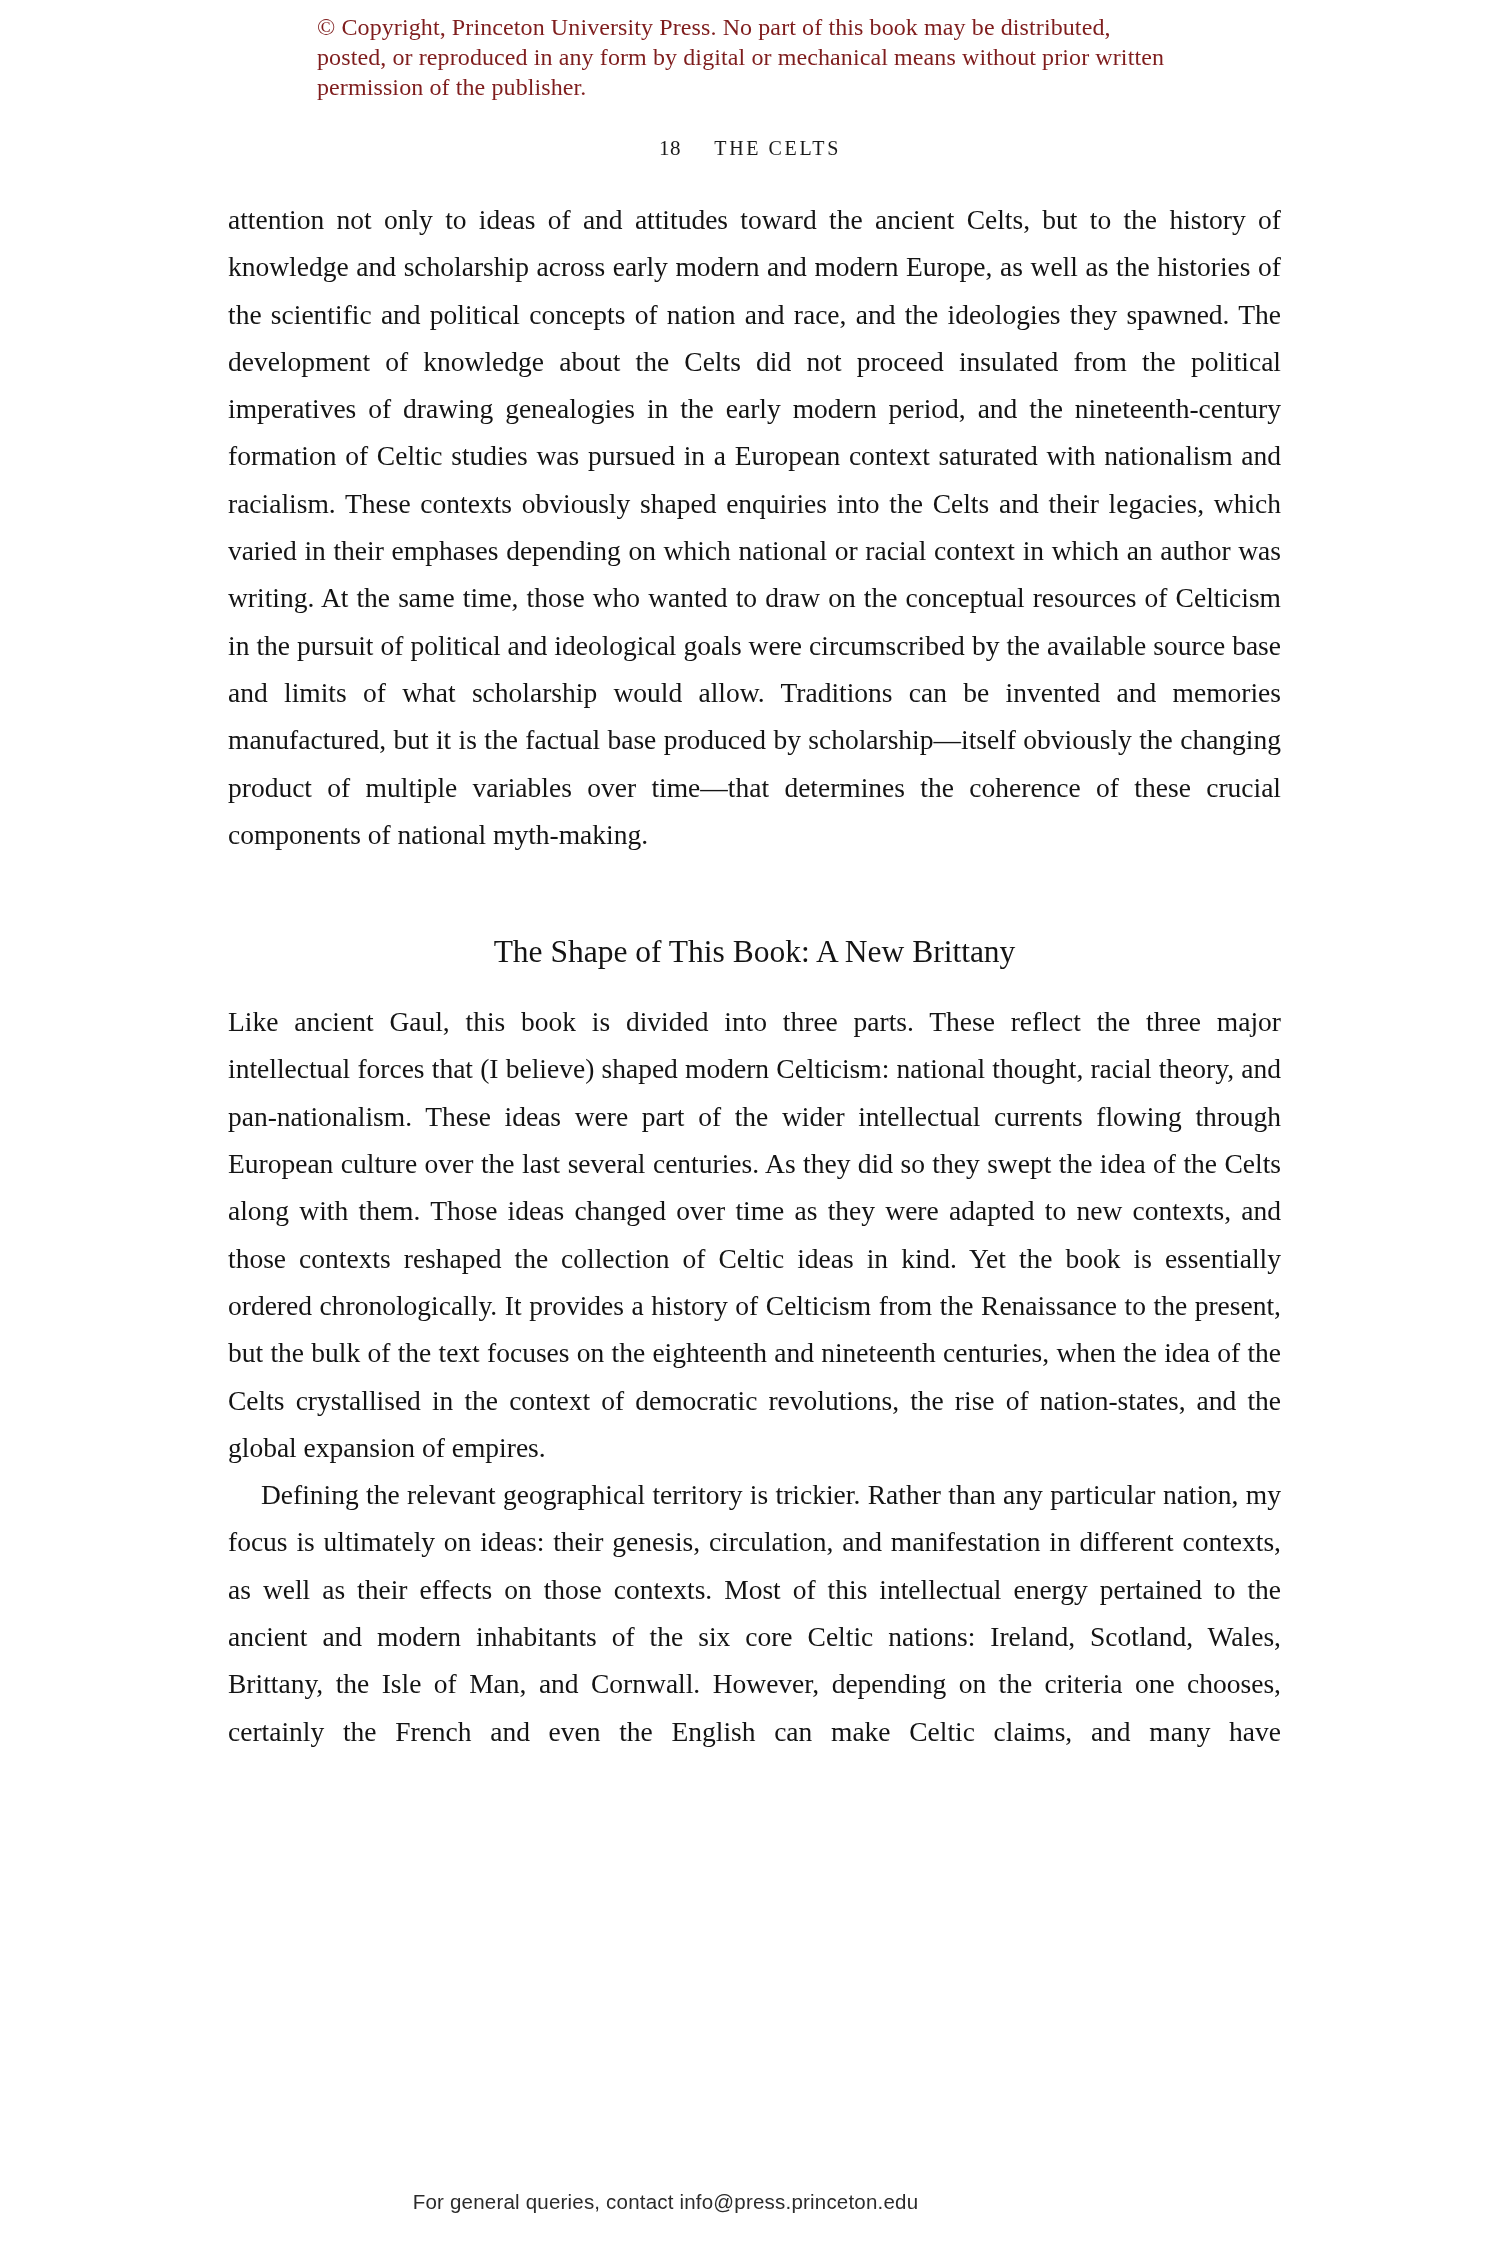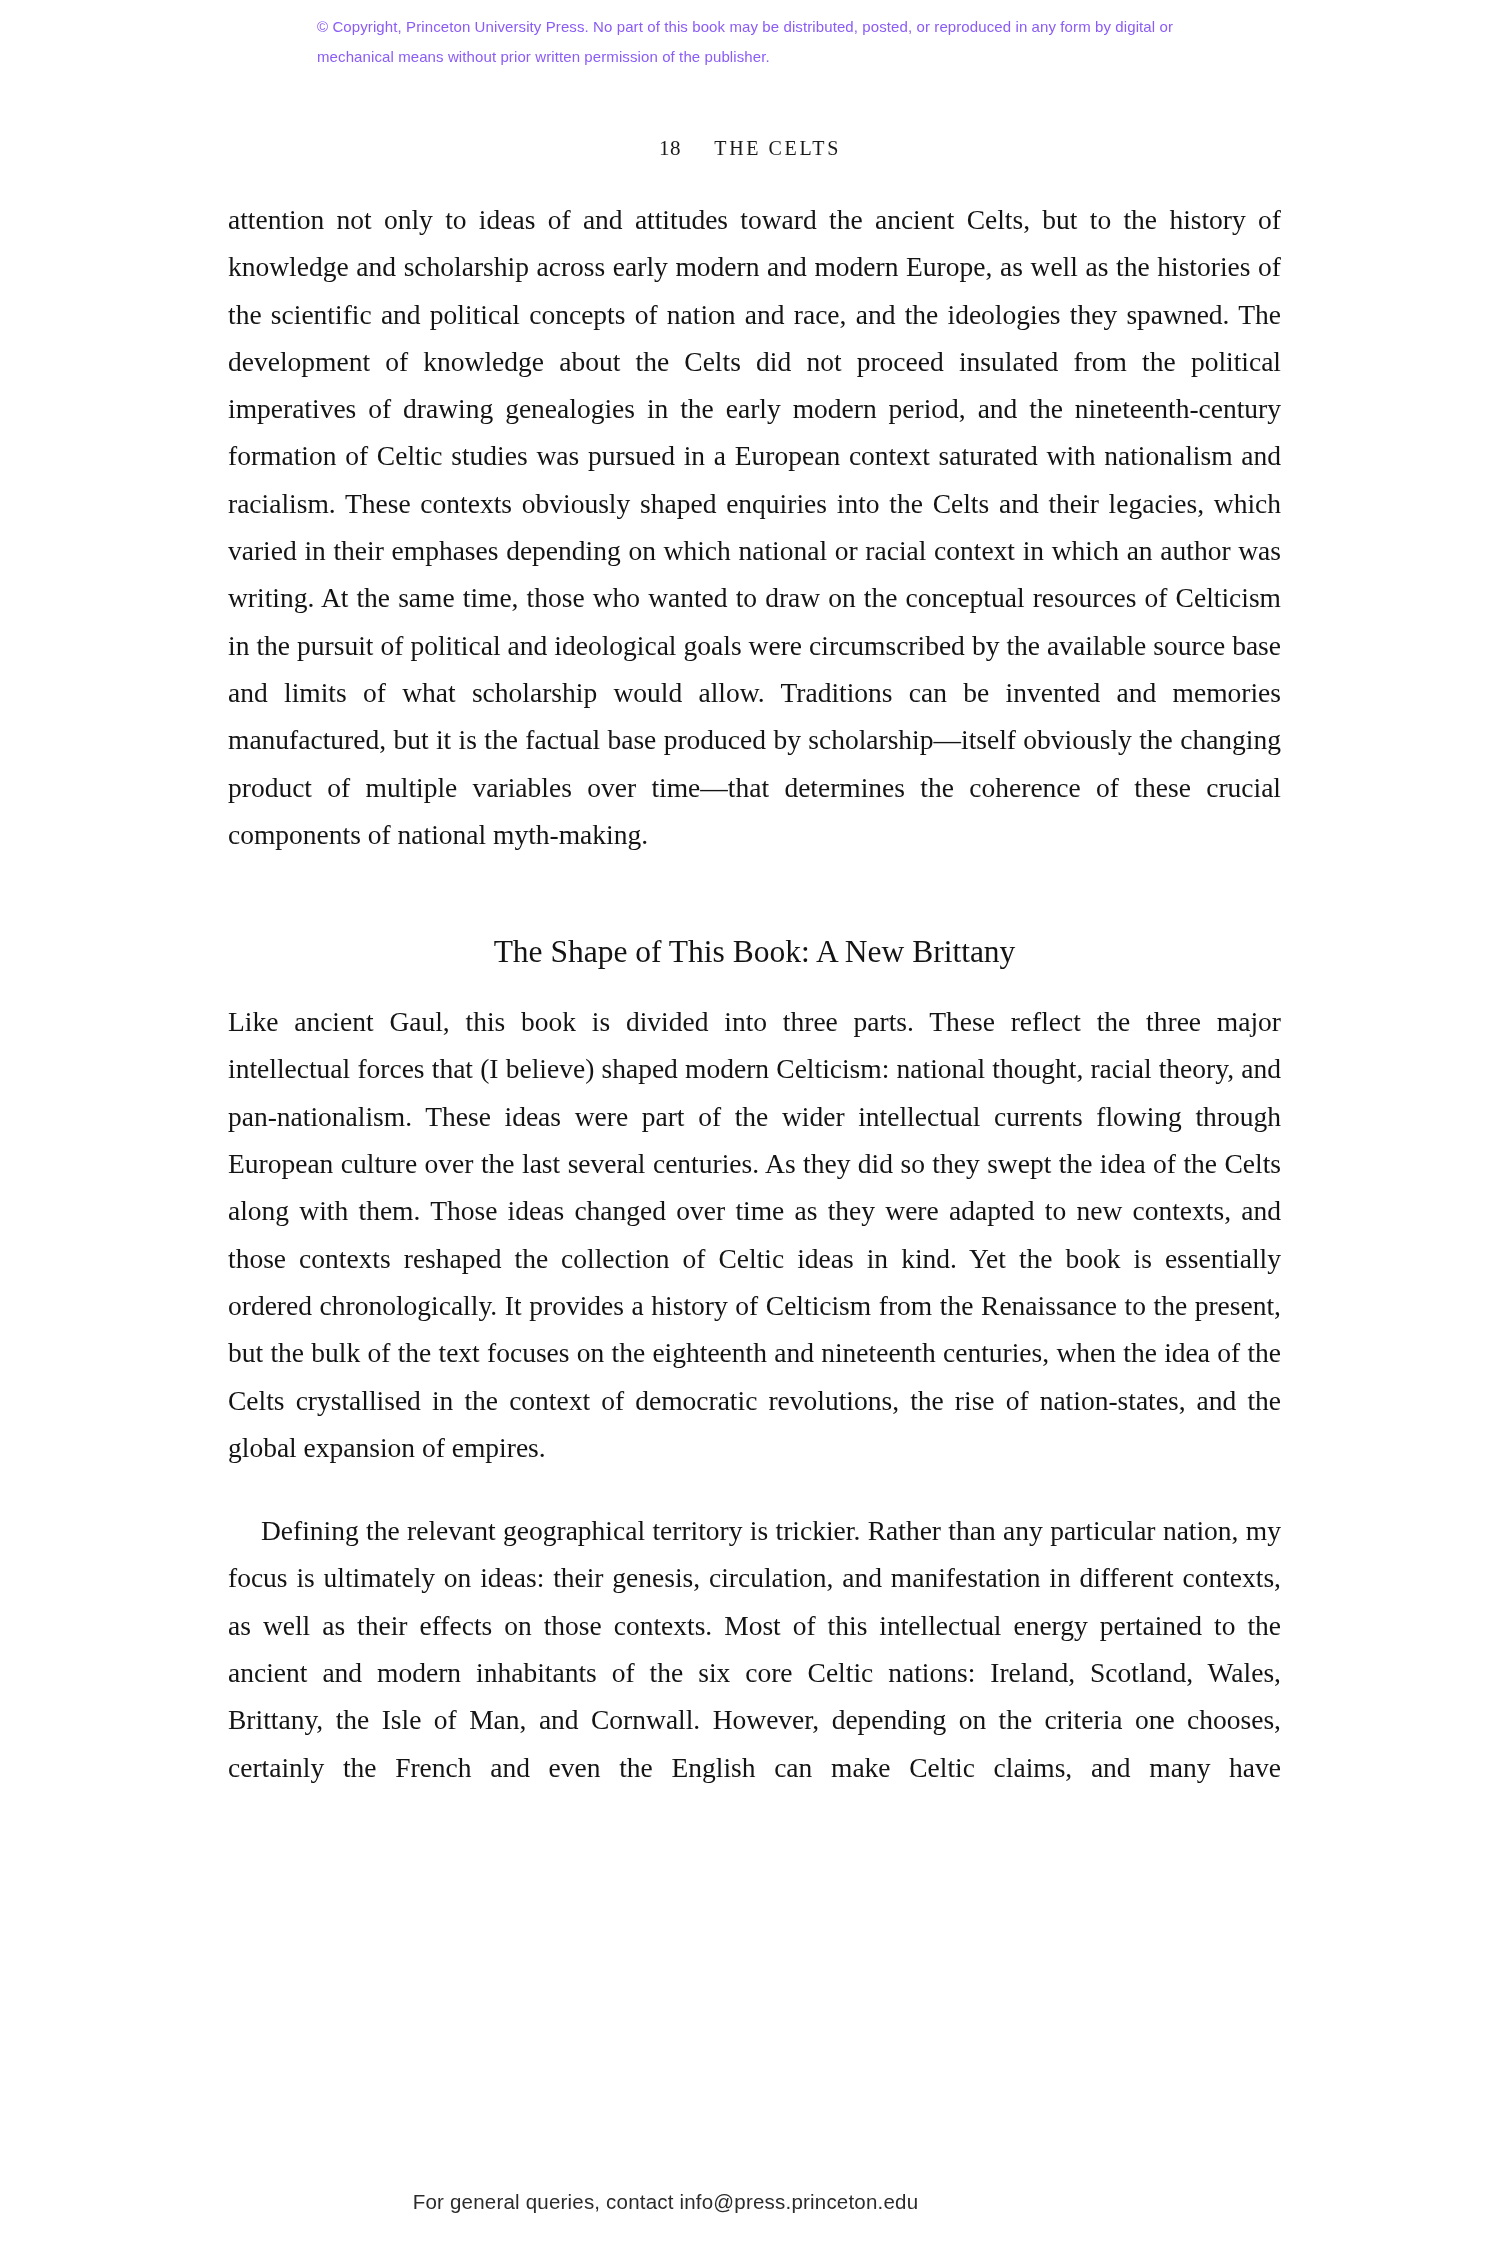--- a/index.html
+++ b/index.html
@@ -15,24 +15,24 @@
     color: #1a1a1a;
     overflow: hidden;
   }
 
   
   .copyright {
     position: absolute;
     left: 317px;
     top: 12px;
     width: 860px;
-    font-family: Liberation Sans, sans-serif;
-    font-size: 15px;
+    font-family: Liberation Serif, serif;
+    font-size: 24px;
     line-height: 30px;
-    color: #8b5cf6;
+    color: #7f1d1d;
     letter-spacing: 0.1px;
   }
 
   
   .running-head {
     position: absolute;
     top: 136px;
     left: 0;
     width: 1500px;
     text-align: center;
@@ -67,21 +67,20 @@
     color: #141414;
   }
   p.noindent {
     text-indent: 0;
   }
   p.indent {
     text-indent: 33px;
   }
   p.last-line-stretch {
     text-align-last: justify;
-    margin-top: 36px;
   }
 
   h2.section-title {
     margin: 0;
     font-size: 31.5px;
     font-weight: normal;
     text-align: center;
     line-height: 40px;
     color: #141414;
   }

